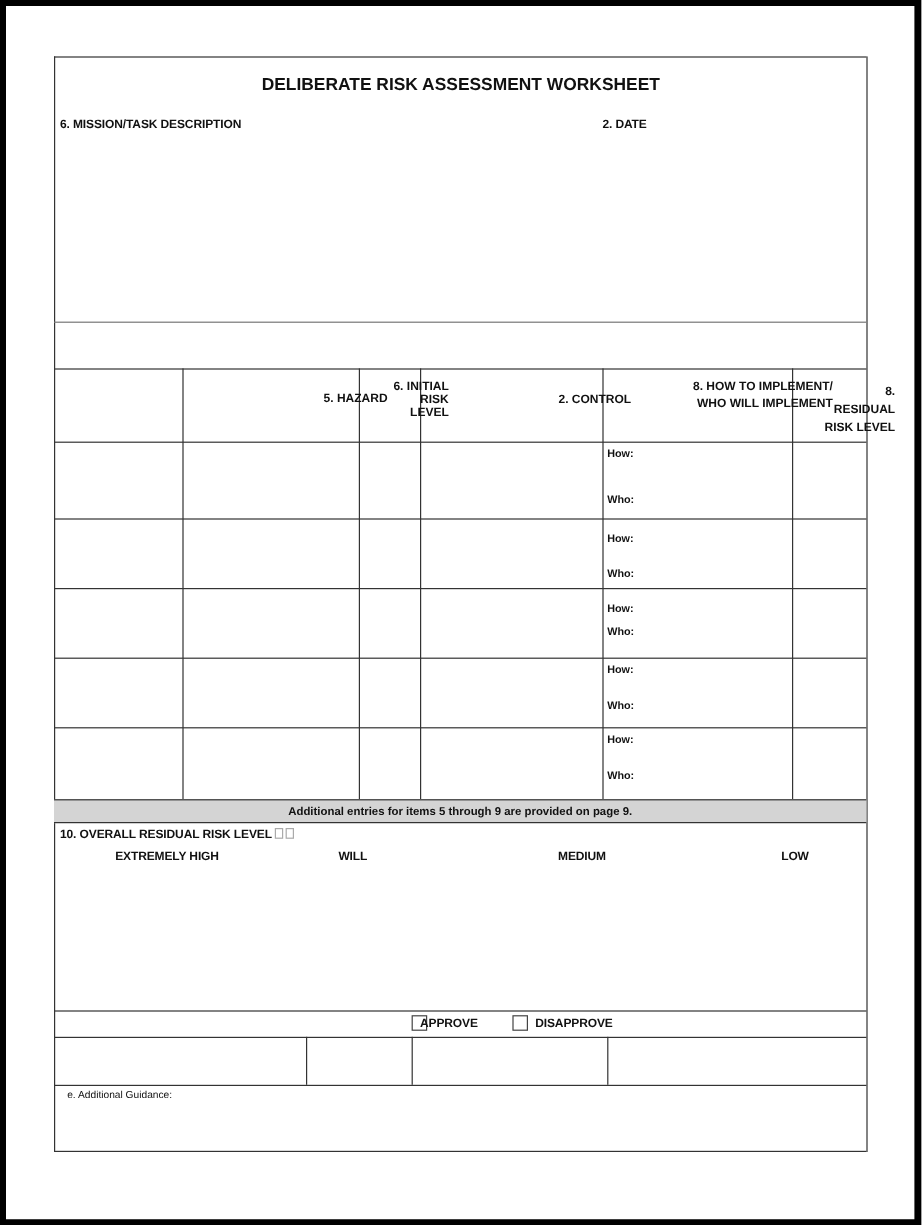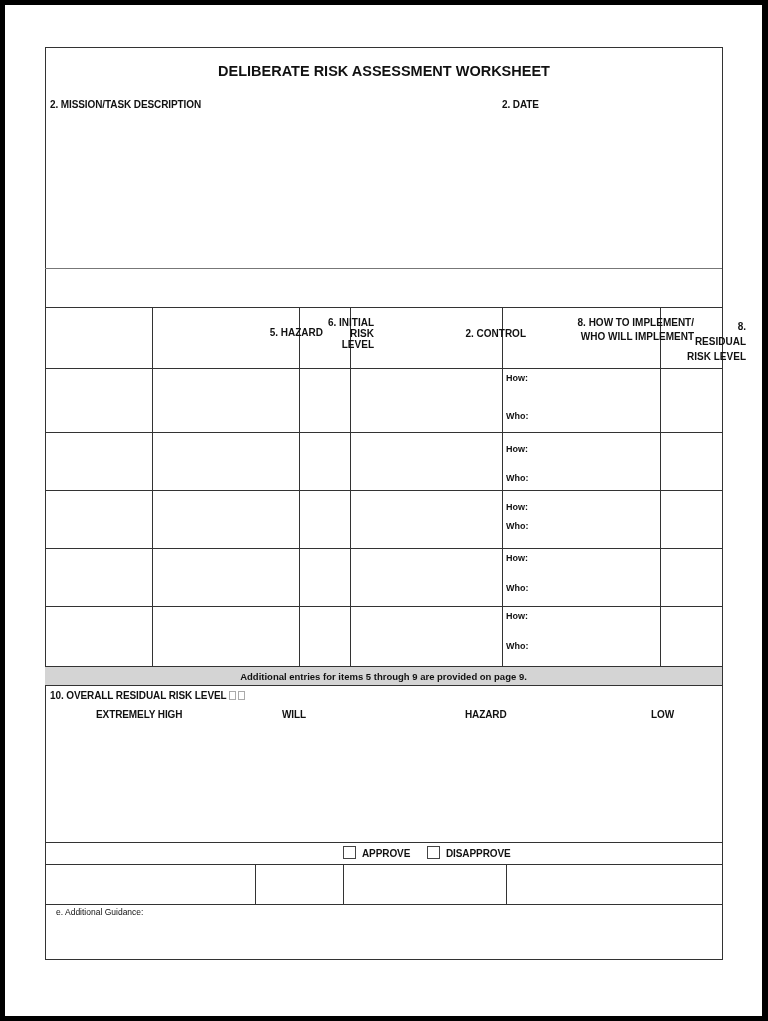--- a/index.html
+++ b/index.html
@@ -31,21 +31,21 @@
 
 <div class="frame"></div>
 
 <div class="vline" style="left:45px; top:47px; height:913px;"></div>
 <div class="vline" style="left:722px; top:47px; height:913px;"></div>
 <div class="hline" style="left:45px; top:47px; width:677px;"></div>
 <div class="hline" style="left:45px; top:959px; width:677px;"></div>
 
 <div class="title">DELIBERATE RISK ASSESSMENT WORKSHEET</div>
 
-<div class="lbl" style="left:50px; top:99px;">2.  MISSION/TASK DESCRIPTION</div>
+<div class="lbl" style="left:50px; top:99px;">6.  MISSION/TASK DESCRIPTION</div>
 <div class="lbl" style="left:502px; top:99px;">2.  DATE</div>
 <div class="cell" style="left:47px; top:114px; width:450px; height:154px;"></div>
 <div class="cell" style="left:500px; top:114px; width:220px; height:154px;"></div>
 <div class="hline thin" style="left:45px; top:268px; width:677px;"></div>
 <div class="cell" style="left:47px; top:270px; width:673px; height:36px;"></div>
 
 <div class="hline" style="left:45px; top:307px; width:677px;"></div>
 <div class="hline" style="left:45px; top:368px; width:677px;"></div>
 
 <div class="vline" style="left:152px; top:307px; height:359px;"></div>
@@ -137,27 +137,27 @@
 
 <div class="gray-band">
   <div class="band-text">Additional entries for items 5 through 9 are provided on page 9.</div>
 </div>
 
 <div class="lbl" style="left:50px; top:690px;">
   <span>10.  OVERALL RESIDUAL RISK LEVEL</span><span class="sq"></span><span class="sq"></span>
 </div>
 <div class="lbl" style="left:96px; top:709px;">EXTREMELY HIGH</div>
 <div class="lbl" style="left:282px; top:709px;">WILL</div>
-<div class="lbl" style="left:465px; top:709px;">HAZARD</div>
+<div class="lbl" style="left:465px; top:709px;">MEDIUM</div>
 <div class="lbl" style="left:651px; top:709px;">LOW</div>
 <div class="cell" style="left:47px; top:724px; width:673px; height:116px;"></div>
 
 <div class="hline" style="left:45px; top:842px; width:677px;"></div>
 <div class="checkbox" style="left:343px; top:846px;"></div>
-<div class="lbl" style="left:362px; top:848px;">APPROVE</div>
+<div class="lbl" style="left:350px; top:848px;">APPROVE</div>
 <div class="checkbox" style="left:427px; top:846px;"></div>
 <div class="lbl" style="left:446px; top:848px;">DISAPPROVE</div>
 
 <div class="hline" style="left:45px; top:864px; width:677px;"></div>
 <div class="vline" style="left:255px; top:864px; height:40px;"></div>
 <div class="vline" style="left:343px; top:864px; height:40px;"></div>
 <div class="vline" style="left:506px; top:864px; height:40px;"></div>
 <div class="cell" style="left:47px; top:866px; width:206px; height:36px;"></div>
 <div class="cell" style="left:257px; top:866px; width:84px; height:36px;"></div>
 <div class="cell" style="left:345px; top:866px; width:159px; height:36px;"></div>

